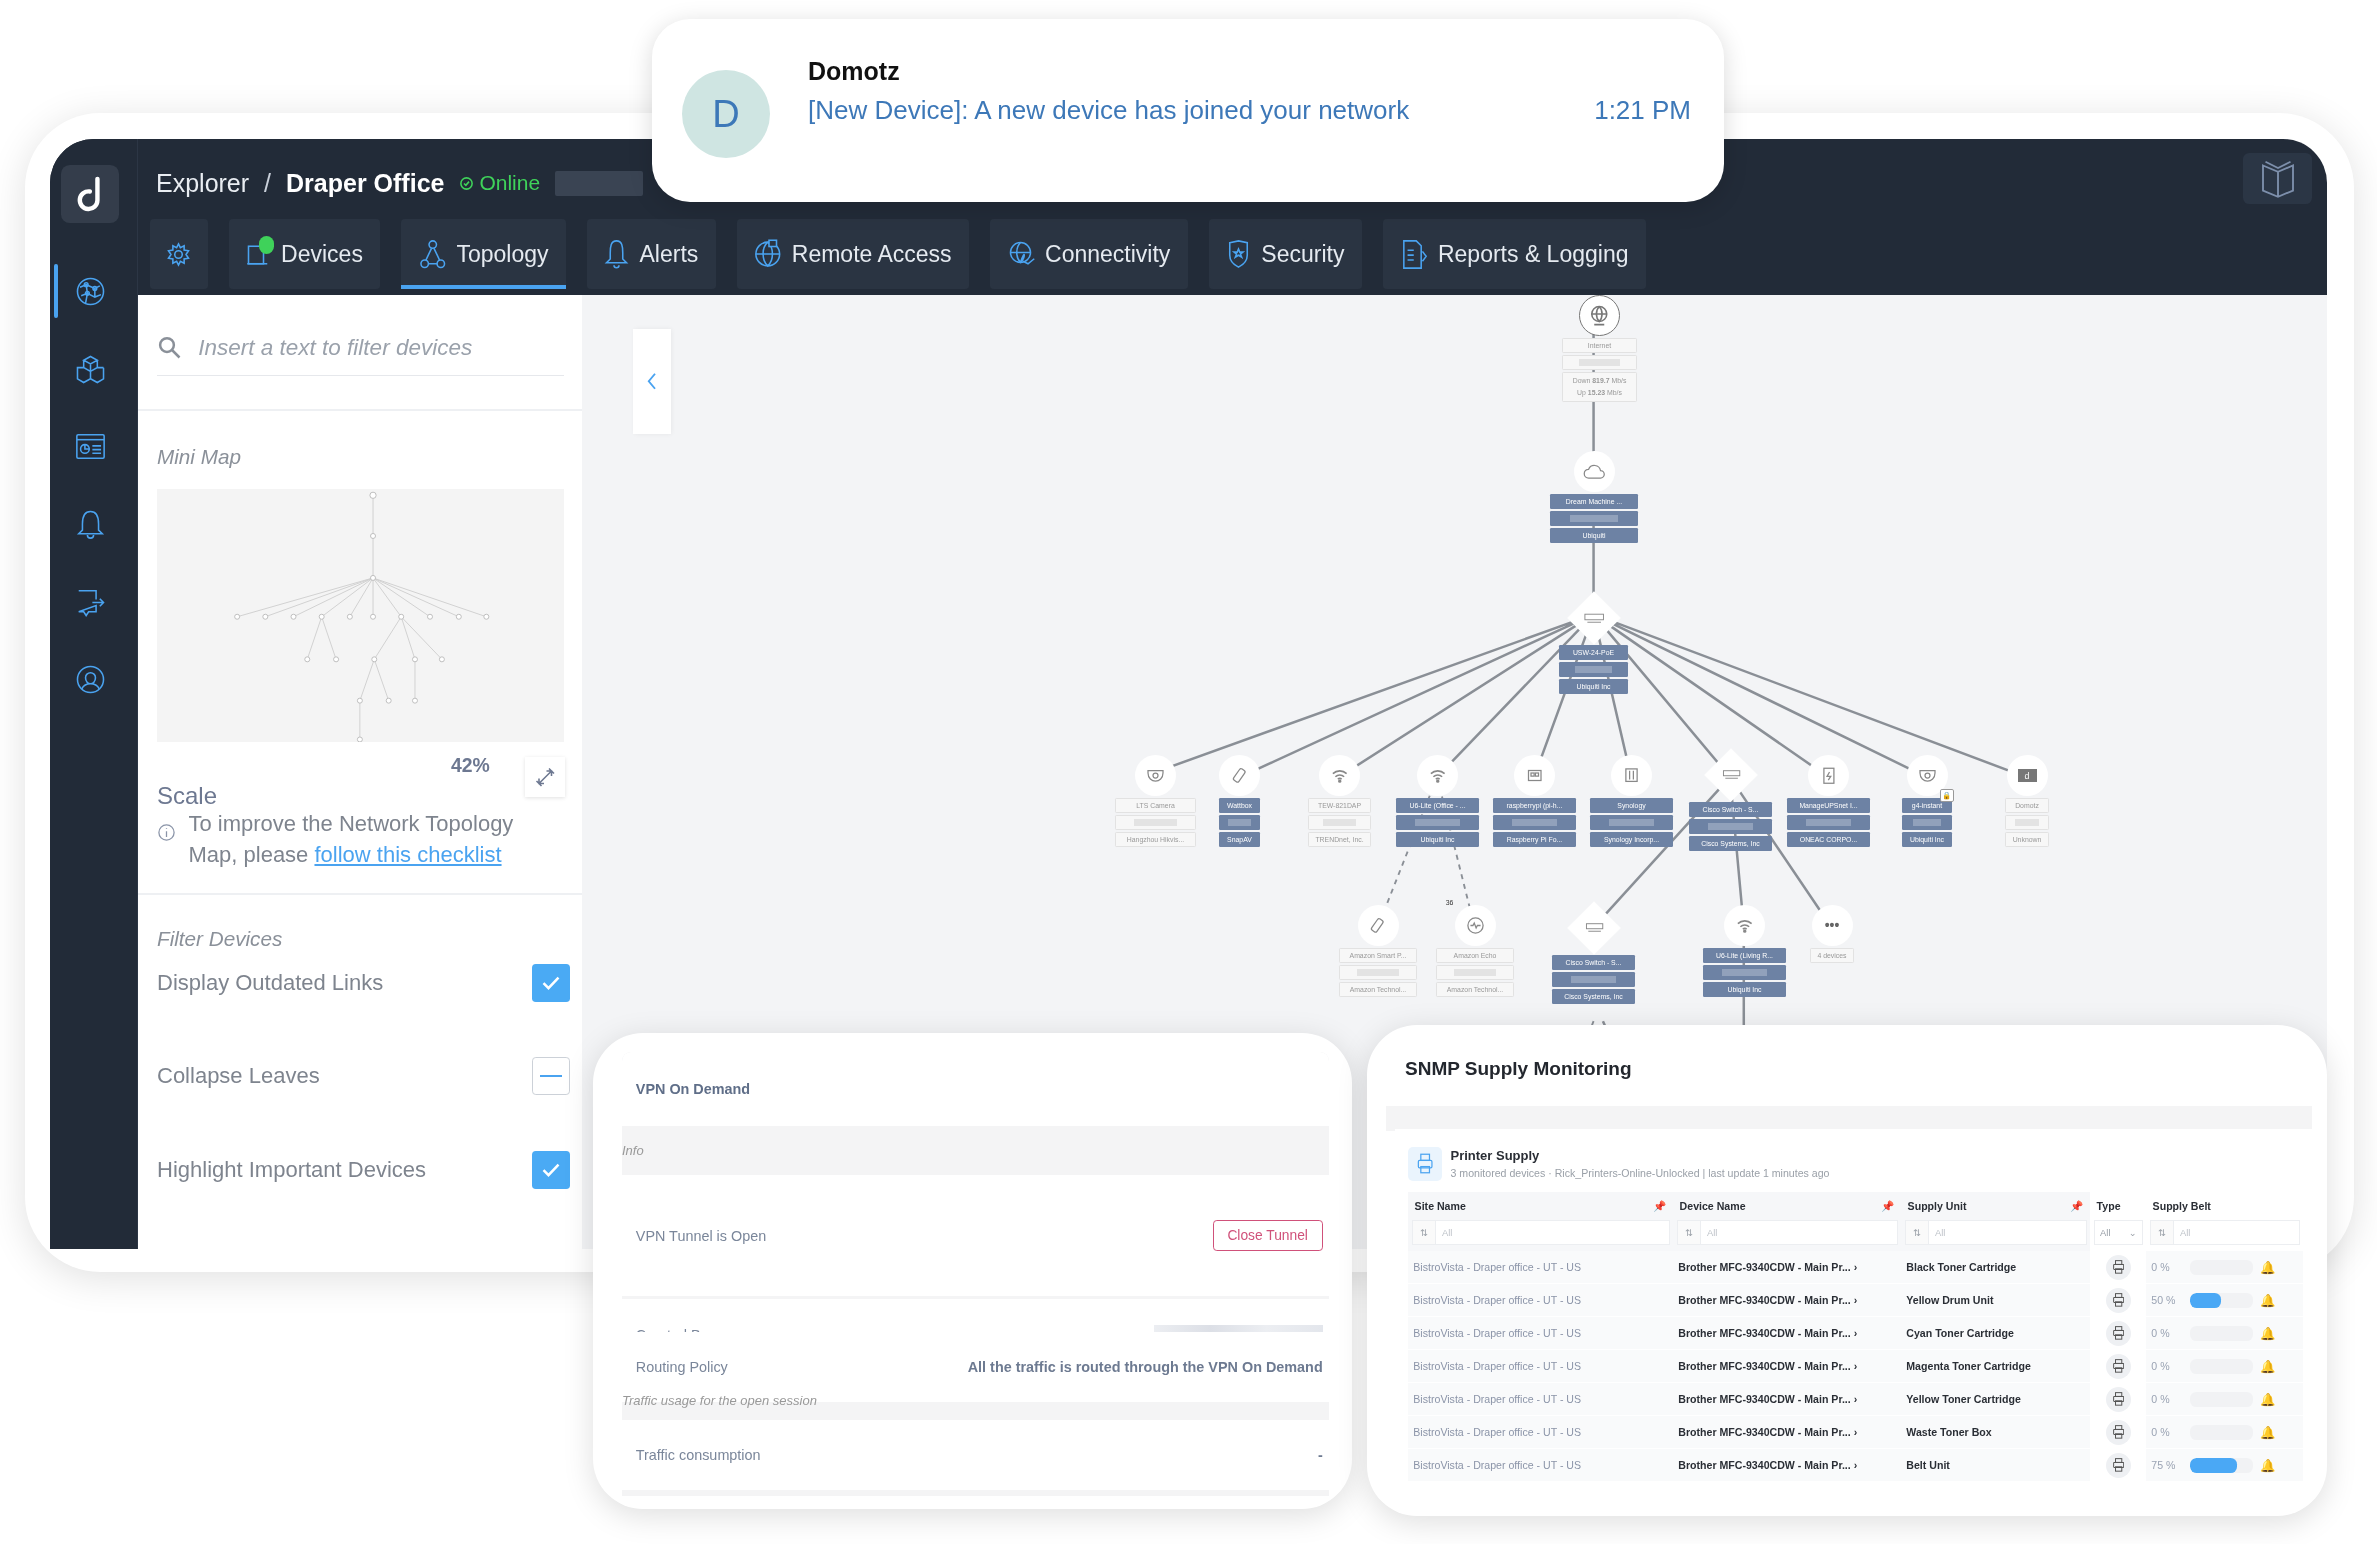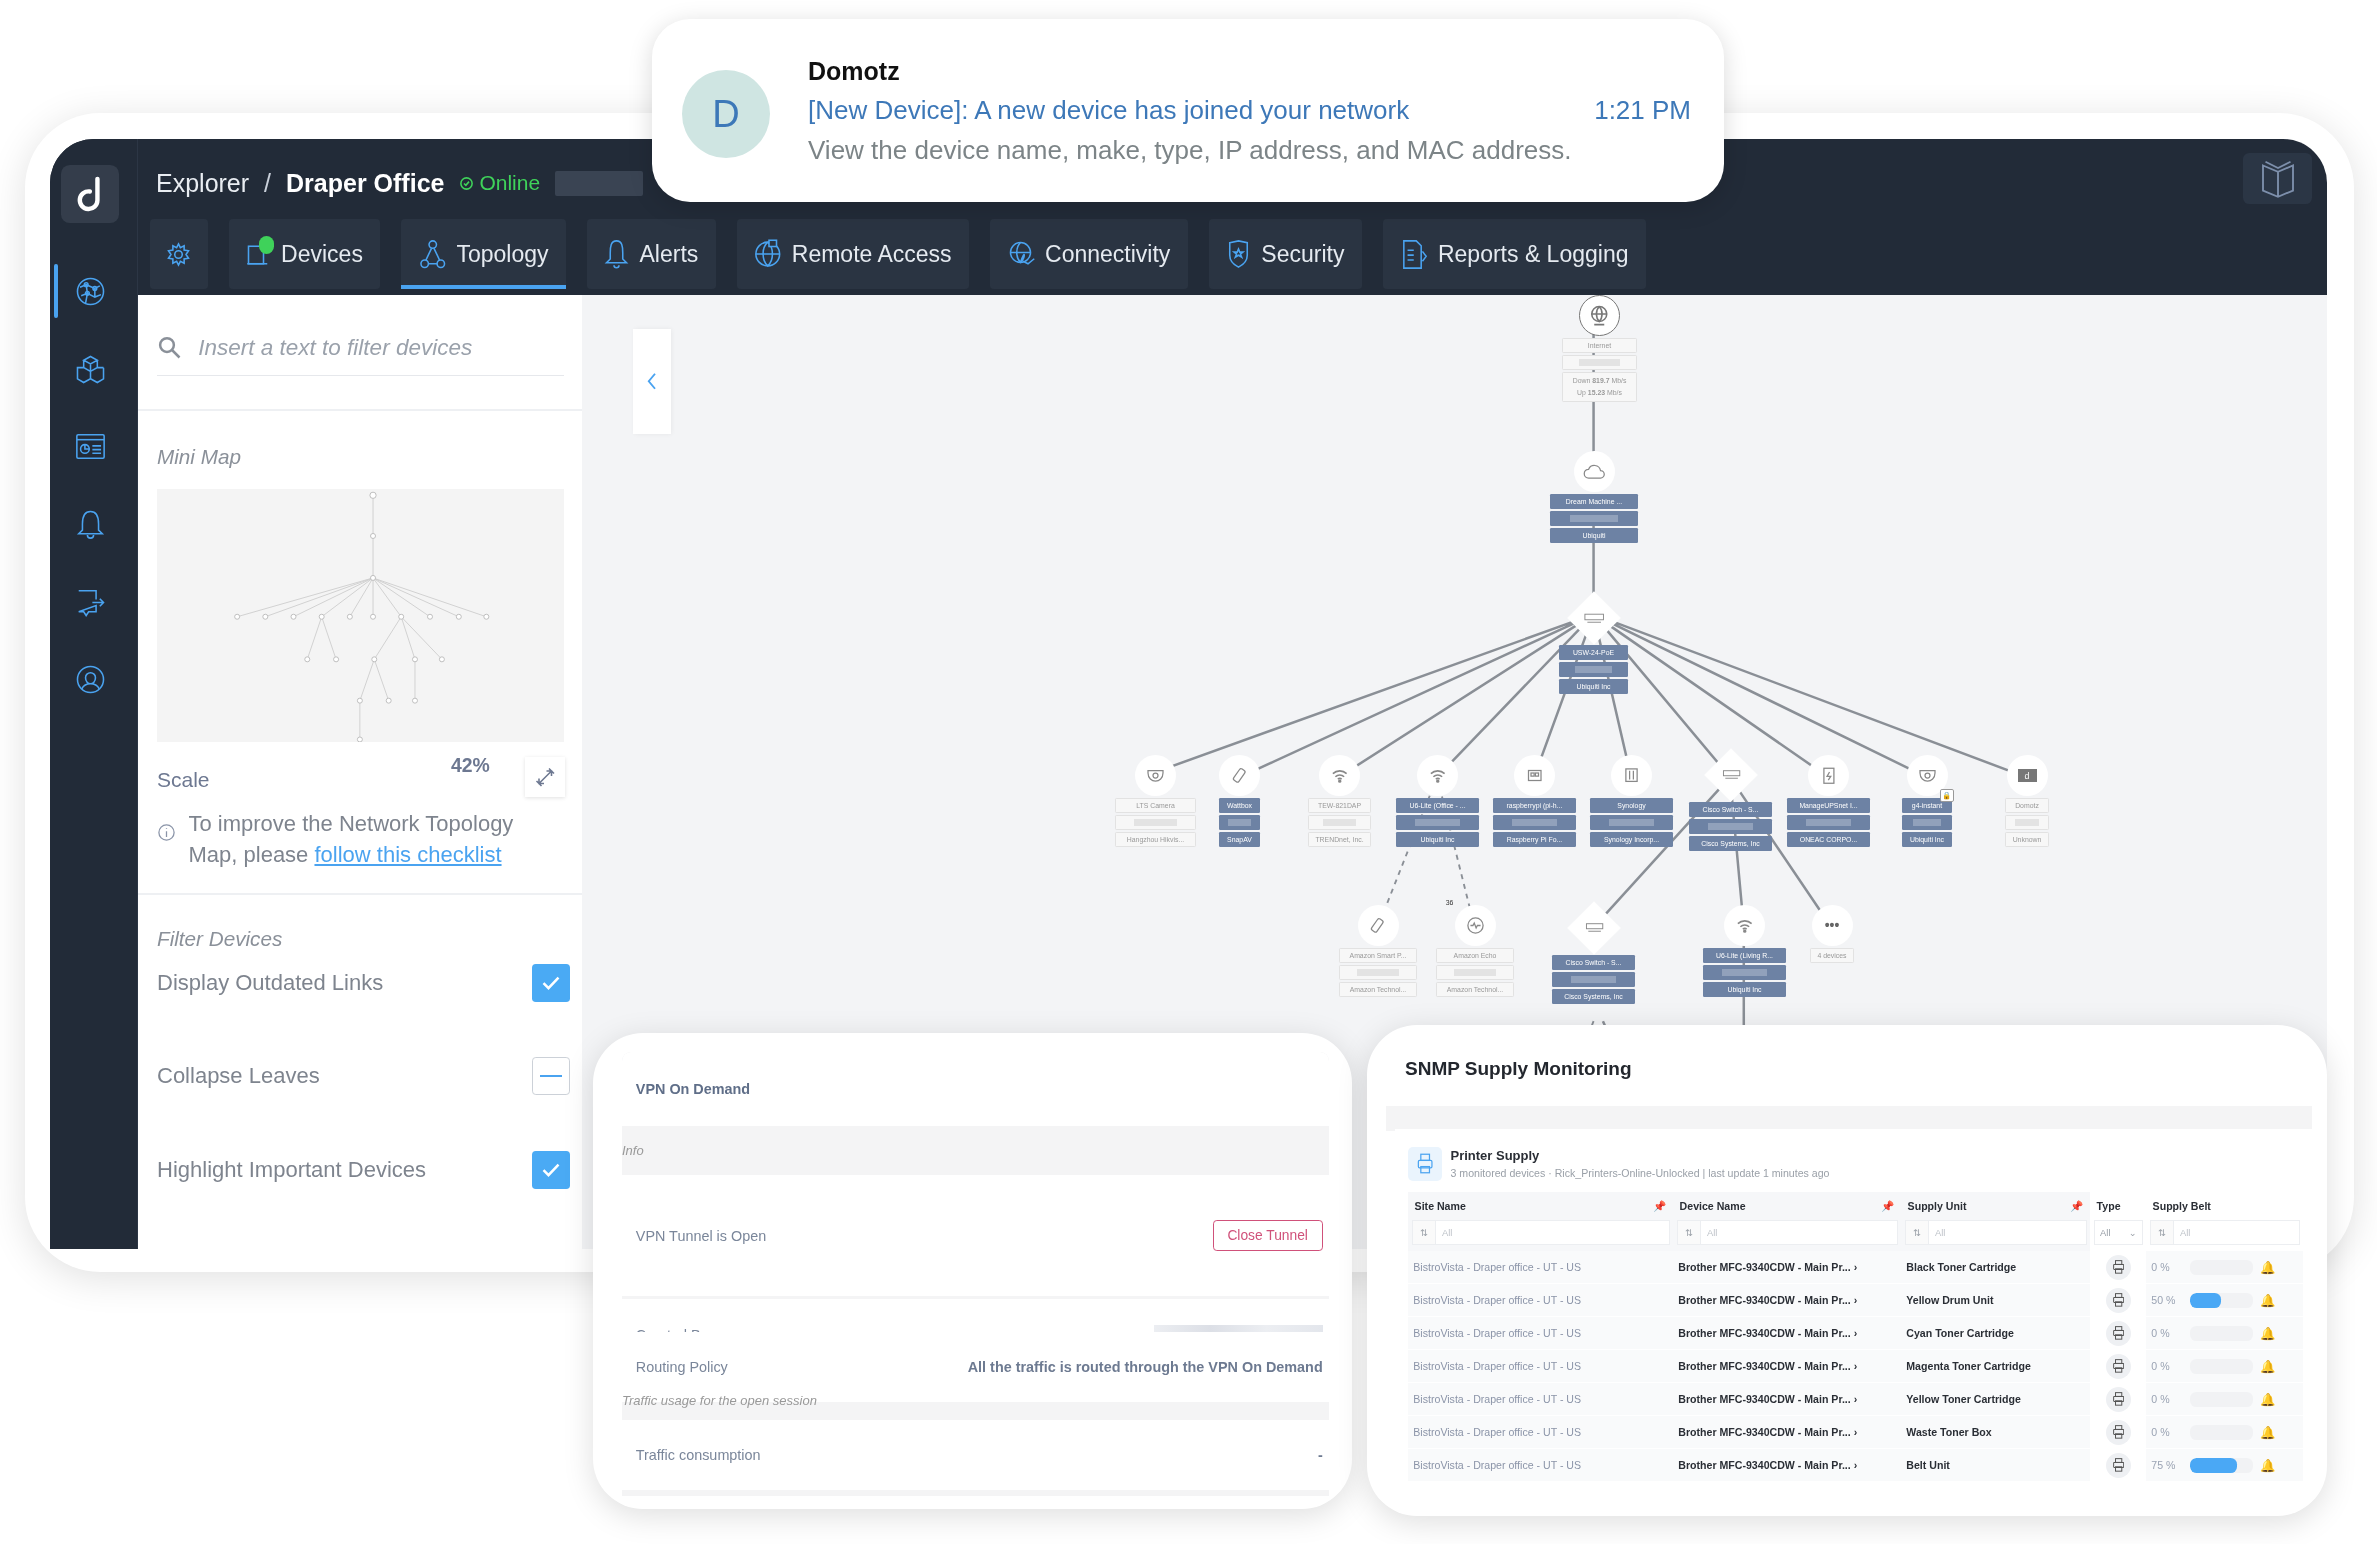--- a/index.html
+++ b/index.html
@@ -22,21 +22,21 @@
 .tab svg{flex:none}
 .book{position:absolute;right:15px;top:13.8px;width:69px;height:51px;background:#2b3645;border-radius:6.3px;display:flex;align-items:center;justify-content:center}
 #content{left:88px;top:156px;right:0;bottom:0;background:#f3f4f6}
 #leftpanel{left:0;top:0;width:444px;height:100%;background:#fff}
 .search{position:absolute;left:19px;top:25px;width:407px;height:56px;border-bottom:1.9px solid #e6e8ec;display:flex;align-items:center;gap:16.3px}
 .search input{border:none;outline:none;font-size:22.5px;font-style:italic;color:#9aa1ab;background:transparent;width:351px;font-family:"Liberation Sans",sans-serif}
 .search input::placeholder{color:#9aa1ab}
 .divider{position:absolute;left:0;width:444px;height:1.9px;background:#eef0f3}
 .sec-title{position:absolute;left:19px;font-size:20.7px;font-style:italic;color:#8a9099}
 .minimap{position:absolute;left:19px;top:194px;width:407px;height:253px;background:#f4f4f4}
-.scale-lbl{position:absolute;left:19px;top:473px;font-size:21px;color:#6d7891}
+.scale-lbl{position:absolute;left:19px;top:487px;font-size:24px;color:#6d7891}
 .scale-val{position:absolute;left:313px;top:459px;font-size:19.4px;color:#6d7891;font-weight:bold}
 .fit-btn{position:absolute;left:387px;top:462px;width:40px;height:40px;background:#fff;box-shadow:0 0.6px 3.8px rgba(0,0,0,.12);display:flex;align-items:center;justify-content:center}
 .tip{position:absolute;left:19px;top:513px;width:407px;display:flex;gap:12.5px;font-size:22px;line-height:31px;color:#7e848e}
 .tip a{color:#4aa3f0;text-decoration:underline}
 .filter-row{position:absolute;left:19px;width:413px;display:flex;justify-content:space-between;align-items:center;font-size:22px;color:#7e848e}
 .cb{width:38px;height:38px;border-radius:3.8px;display:flex;align-items:center;justify-content:center}
 .cb.on{background:#4aaaf4}
 .cb.ind{background:#fff;border:1.3px solid #ccd1d8}
 .collapse-btn{left:495px;top:159px;width:38px;height:105px;background:#fff;box-shadow:1.3px 0 5px rgba(0,0,0,.06);display:flex;align-items:center;justify-content:center}
 #topo{left:451px;top:0;right:0;height:100%}
@@ -547,21 +547,20 @@
         </div>
     </div>
   </div>
 </div>
 
 <div id="notif" class="abs">
   <div class="avatar">D</div>
   <div class="n-app">Domotz</div>
   <div class="n-title">[New Device]: A new device has joined your network</div>
   <div class="n-time">1:21 PM</div>
-  <div class="n-body">View the device name, make, type, IP address, and MAC address.</div>
 </div>
 
 <div id="vpn" class="abs">
   <div class="vpn-inner">
     <div class="vrow" style="top:0;height:74px;border-radius:8.8px 8.8px 0 0">
       <span style="font-weight:bold;color:#5f6e88">VPN On Demand</span>
     </div>
     <div class="vsec" style="top:91px">Info</div>
     <div class="vrow" style="top:123px;height:121px">
       <span>VPN Tunnel is Open</span>

